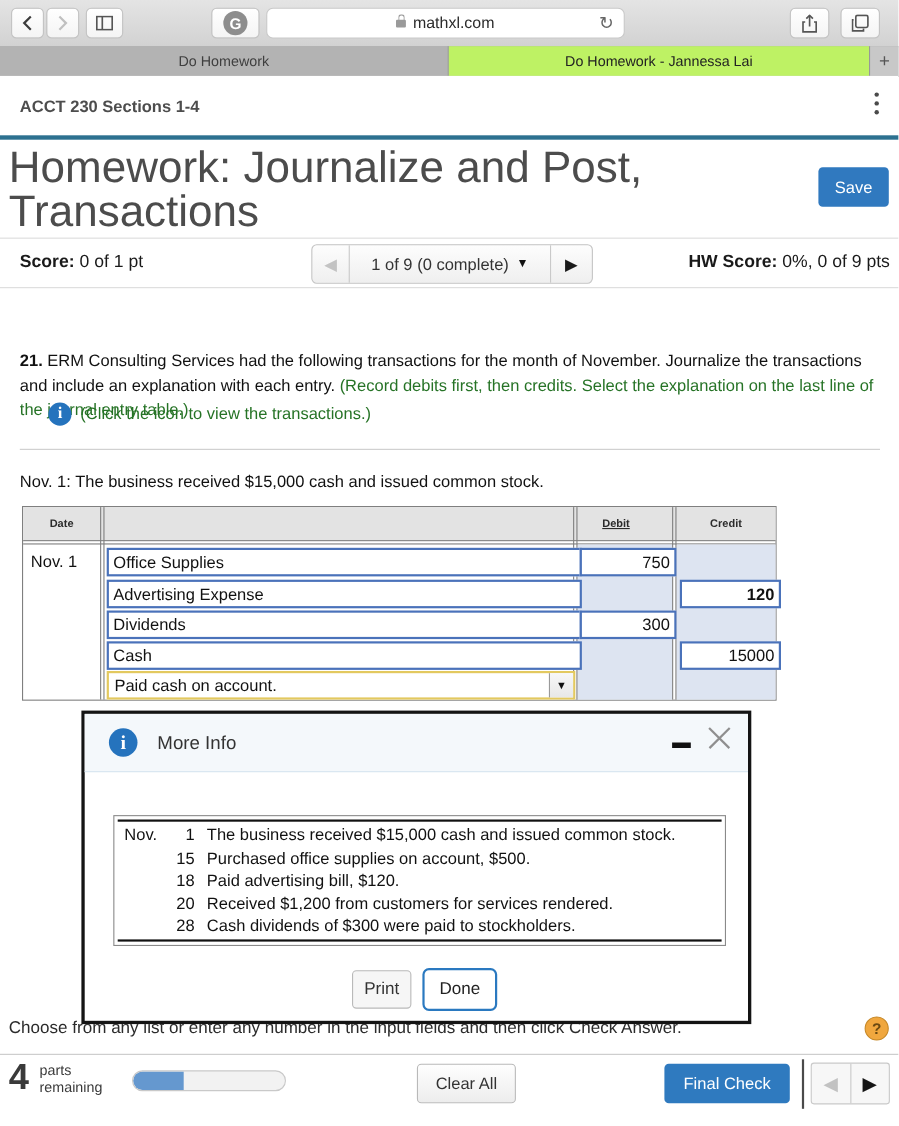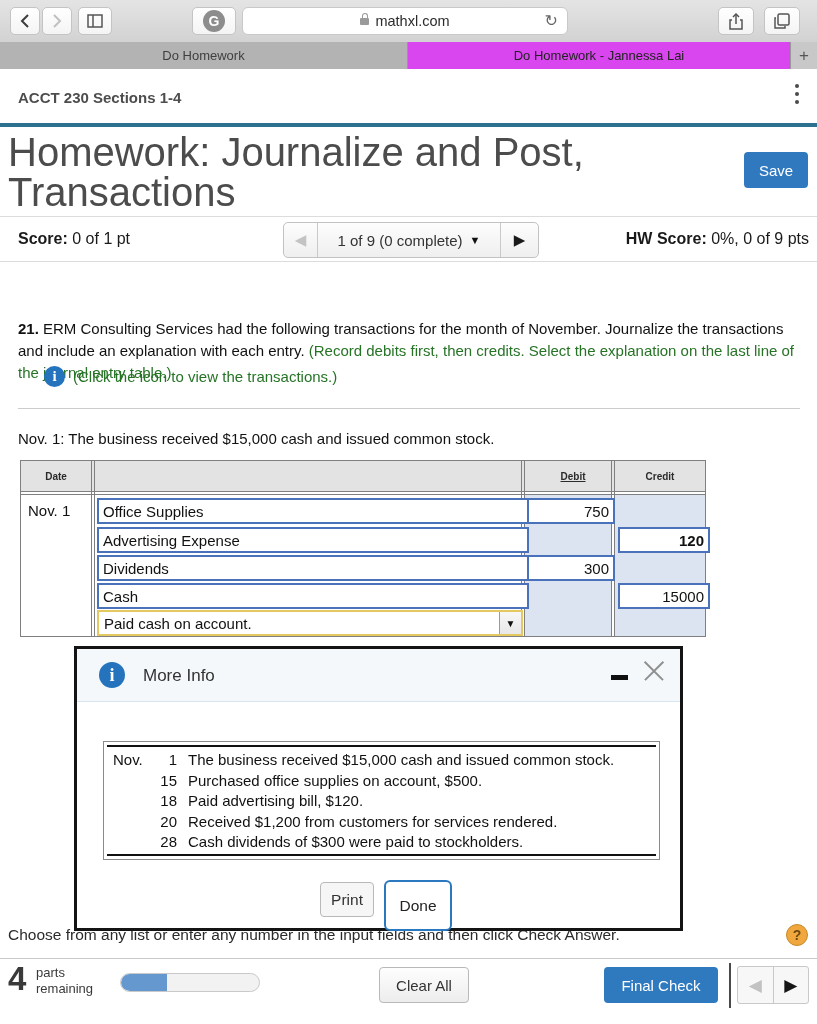--- a/index.html
+++ b/index.html
@@ -81,21 +81,21 @@
   .closex i:first-child{transform:rotate(45deg);}
   .closex i:last-child{transform:rotate(-45deg);}
   .txbox{position:absolute;left:26px;top:92px;width:557px;height:119px;border:1px solid #8a8a8a;background:#fff;box-sizing:border-box;}
   .txrule{position:absolute;left:3px;right:3px;height:2px;background:#111;}
   .txrows{position:absolute;left:0;top:8px;width:100%;}
   .txrow{display:flex;font-size:15px;line-height:20.5px;color:#111;}
   .txrow .m{width:40px;padding-left:9px;}
   .txrow .d{width:24px;text-align:right;}
   .txrow .t{margin-left:11px;}
   .printbtn{position:absolute;left:243px;top:233px;width:54px;height:35px;background:#f6f6f6;border:1px solid #b9b9b9;border-radius:4px;font-size:15.5px;color:#333;display:flex;align-items:center;justify-content:center;cursor:pointer;box-sizing:border-box;}
-  .donebtn{position:absolute;left:307px;top:231px;width:68px;height:51px;background:#fff;border:2.5px solid #2a79c0;border-radius:6px;font-size:15.5px;color:#222;display:flex;align-items:center;justify-content:center;cursor:pointer;box-sizing:border-box;}
+  .donebtn{position:absolute;left:307px;top:231px;width:68px;height:39px;background:#fff;border:2.5px solid #2a79c0;border-radius:6px;font-size:15.5px;color:#222;display:flex;align-items:center;justify-content:center;cursor:pointer;box-sizing:border-box;}
 
   
   .instruction{left:8px;top:926px;width:760px;font-size:15.5px;color:#2b2b2b;z-index:1;}
   .qmark{left:786px;top:924px;width:22px;height:22px;border-radius:50%;background:#f0a73e;border:1px solid #c68929;color:#6b4a12;font-weight:bold;font-size:14px;display:flex;align-items:center;justify-content:center;z-index:1;box-sizing:border-box;cursor:pointer;}
   .hr2{left:0;top:958px;width:817px;height:1px;background:#c9c9c9;}
   .bignum{left:8px;top:960px;font-size:33px;font-weight:bold;color:#3a3a3a;}
   .partslbl{left:36px;top:965px;font-size:13px;line-height:16px;color:#3a3a3a;}
   .progress{left:120px;top:973px;width:140px;height:19px;background:#f2f2f2;border:1px solid #c9c9c9;border-radius:10px;overflow:hidden;box-sizing:border-box;}
   .pfill{height:100%;background:#6598cf;border-radius:10px 0 0 10px;}
   .clearbtn{left:379px;top:967px;width:90px;height:36px;background:linear-gradient(#fefefe,#ededed);border:1px solid #b9b9b9;border-radius:4px;font-size:15px;color:#333;display:flex;align-items:center;justify-content:center;cursor:pointer;box-sizing:border-box;}
@@ -146,21 +146,21 @@
           <rect x="4" y="1" width="11" height="11" rx="1.5" fill="none" stroke="#555" stroke-width="1.5"></rect>
           <path d="M2 5 H1 V15 H11 V13" stroke="#555" stroke-width="1.5" fill="none"></path>
         </svg>
     </div>
   </div>
 
   <div class="abs tabbar">
     <div class="tab" style="left:0;width:408px;background:#b3b3b3;color:#3f3f3f;border-right:1px solid #989898;">
       <span>Do Homework</span>
     </div>
-    <div class="tab" style="left:408px;width:382px;background:#d946ef;color:#222;">
+    <div class="tab" style="left:408px;width:382px;background:#bef264;color:#222;">
       <span>Do Homework - Jannessa Lai</span>
     </div>
     <div class="tab" style="left:790px;width:27px;background:#c8c8c8;color:#555;border-left:1px solid #989898;font-size:17px;">
       <span>+</span>
     </div>
   </div>
 
   <div class="abs coursebar">
     <div class="coursetitle">ACCT 230 Sections 1-4</div>
     <div class="kebab">
@@ -205,21 +205,21 @@
       </div>
     <span class="green" style="font-size:15px;">(Click the icon to view the transactions.)</span>
   </div>
   <div class="abs hr1"></div>
 
   <div class="abs novline">Nov. 1: The business received $15,000 cash and issued common stock.</div>
 
   <div class="abs jtable">
     <div class="jheader"></div>
     <div class="jh" style="left:0;width:70px;">Date</div>
-    <div class="jh" style="left:509px;width:86px;text-decoration:underline;">Debit</div>
+    <div class="jh" style="left:496px;width:86px;text-decoration:underline;">Debit</div>
     <div class="jh" style="left:594px;width:90px;">Credit</div>
     <div class="hsep"></div>
     <div class="colshade" style="left:504px;width:86px;"></div>
     <div class="colshade" style="left:594px;width:90px;"></div>
     <div class="vsep" style="left:70px;"></div>
     <div class="vsep" style="left:500px;"></div>
     <div class="vsep" style="left:590px;"></div>
 
     <div class="datecell" style="top:41px;">Nov. 1</div>
 

